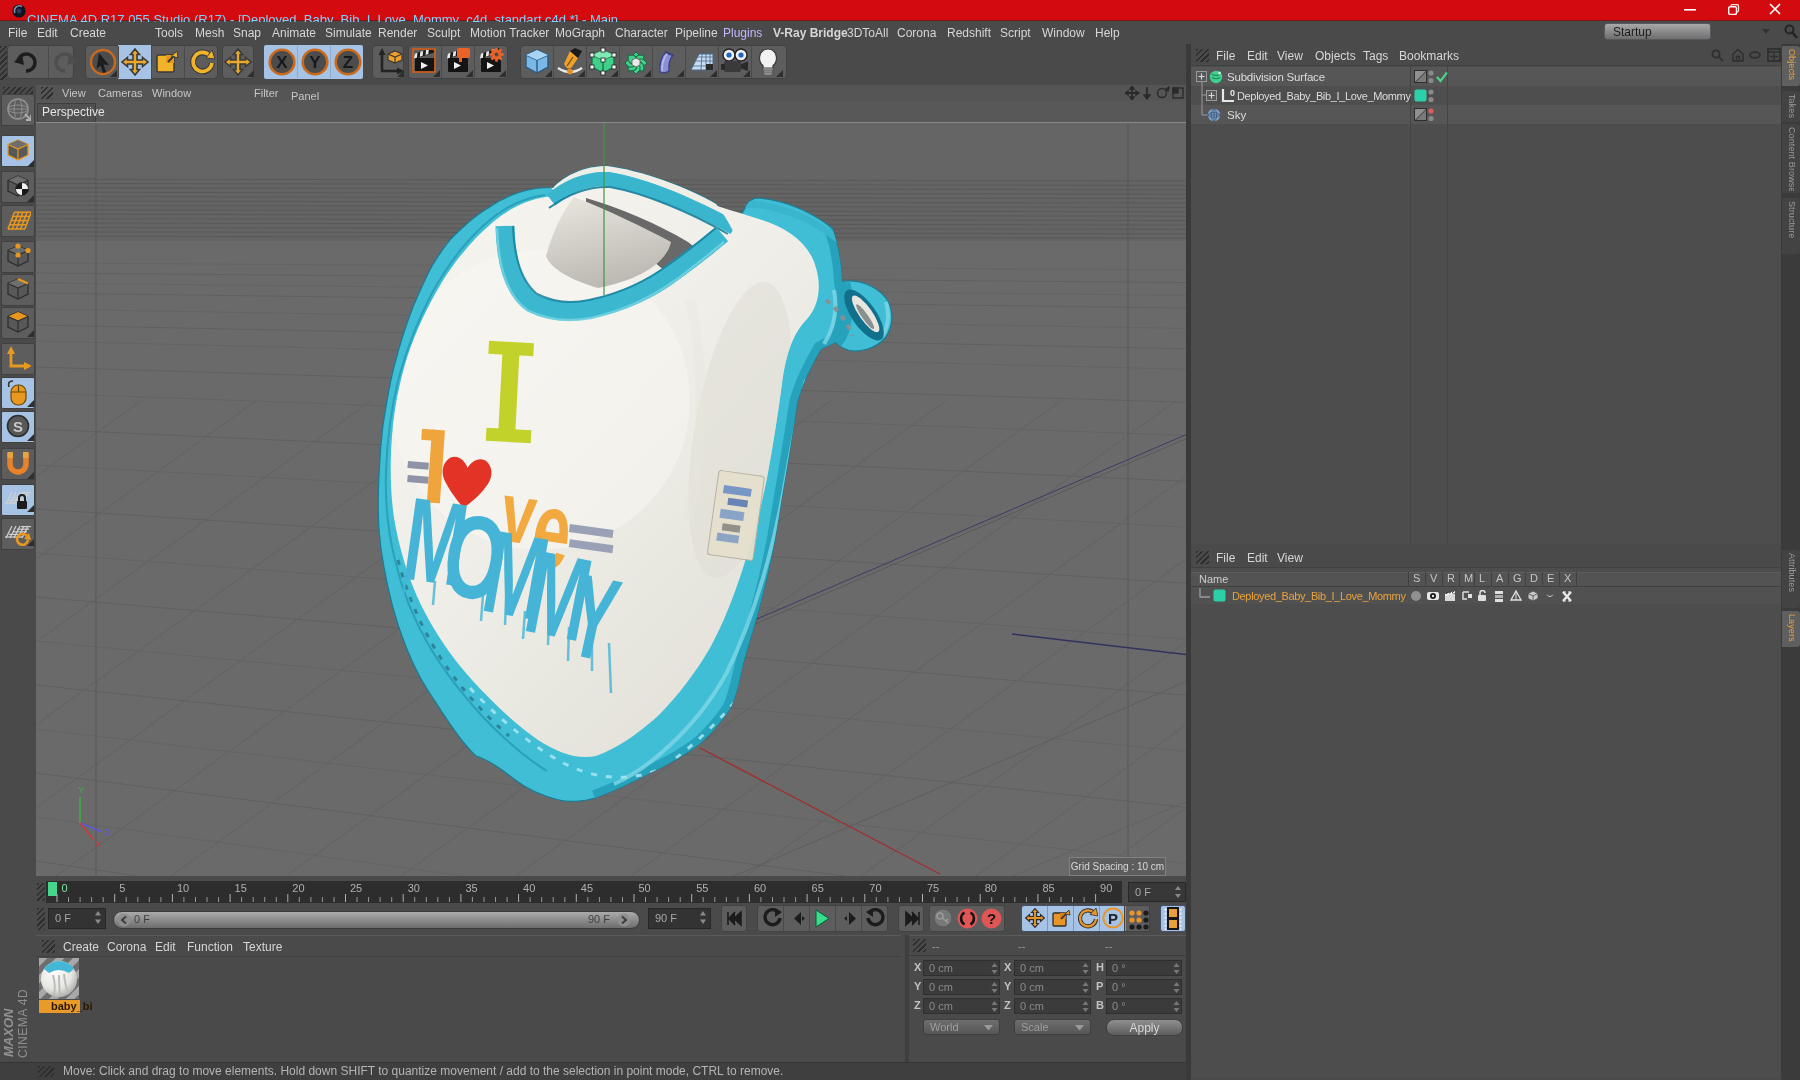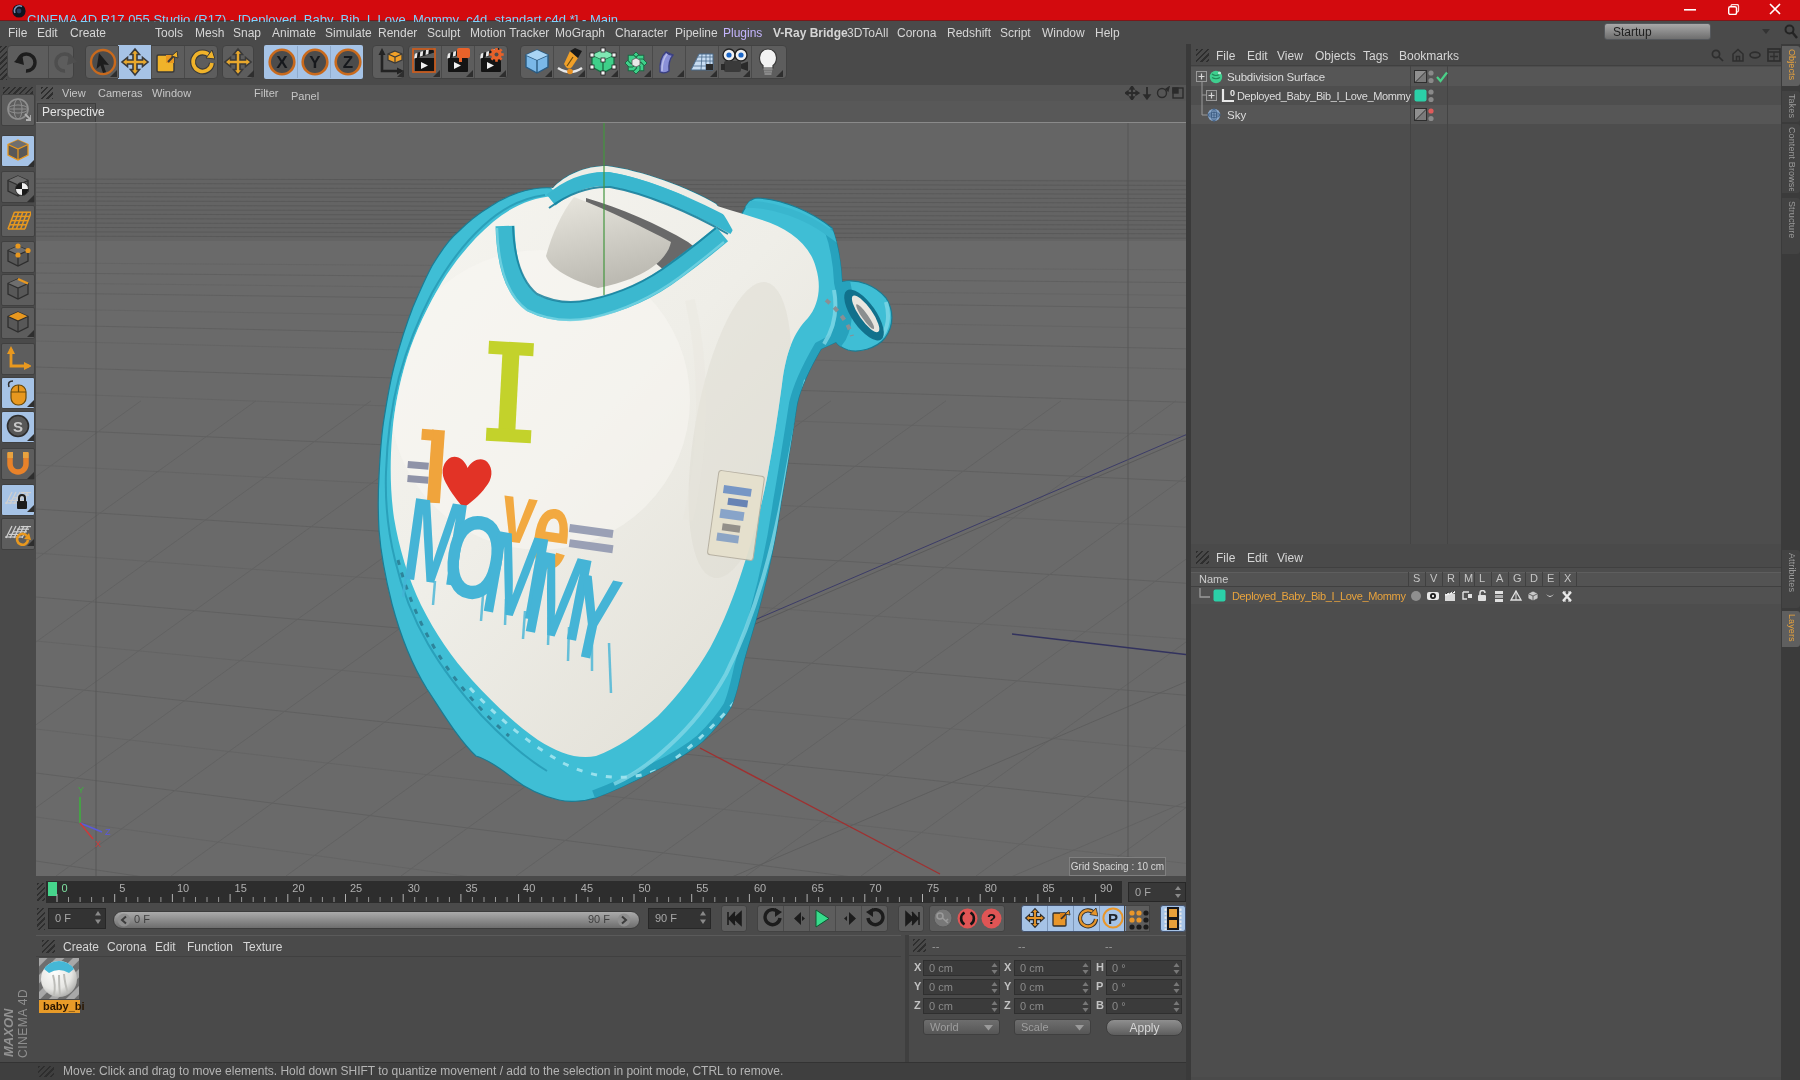--- a/index.html
+++ b/index.html
@@ -1081,21 +1081,21 @@
         <stop offset="0" stop-color="#fdfdfc"></stop>
         <stop offset="0.55" stop-color="#e6e6e3"></stop>
         <stop offset="1" stop-color="#8f8f8d"></stop>
       </radialGradient>
     </defs>
     <rect x="0" y="0" width="40" height="41" fill="url(#stp)"></rect>
     <circle cx="20" cy="21" r="18" fill="url(#ms)"></circle>
     <path d="M5 11 A18 18 0 0 1 35 11 L30 15 Q20 9 10 15 Z" fill="#45b7d6"></path>
     <path d="M14 17 Q17 28 15 37 M25 16 Q26 27 29 35 M20 17 Q20 27 21 38" stroke="#bcbcb8" stroke-width="2" fill="none"></path>
   </svg>
-<div class="abs" style="left:39px;top:1000px;width:41px;height:13px;background:#e89b28;color:#2a1600;font-size:11px;font-weight:bold;padding-left:4px;">baby_bi</div>
+<div class="abs" style="left:39px;top:1000px;width:41px;height:13px;background:#e89b28;color:#2a1600;font-size:11px;font-weight:bold;padding-left:12px;">baby_bi</div>
 <div class="abs" style="left:905px;top:935px;width:4px;height:127px;background:#3f3f3f;"></div>
 <div class="abs" style="left:909px;top:935px;width:277px;height:127px;background:#4a4a4a;border-top:1px solid #5a5a5a;"></div>
 <div class="abs hatch" style="left:913px;top:939px;width:13px;height:13px;"></div>
 <div class="abs" style="left:932px;top:940px;font-size:11px;color:#9a9a9a;">--</div>
 <div class="abs" style="left:1018px;top:940px;font-size:11px;color:#9a9a9a;">--</div>
 <div class="abs" style="left:1105px;top:940px;font-size:11px;color:#9a9a9a;">--</div>
 <div class="abs" style="left:909px;top:955px;width:277px;height:1px;background:#3c3c3c;"></div>
 <div class="abs" style="left:914px;top:961px;font-size:11px;font-weight:bold;color:#c2c2c2;">X</div>
 <div class="abs" style="left:923px;top:960px;width:77px;height:16px;background:#3b3b3b;border:1px solid #2f2f2f;color:#8a8a8a;font-size:11px;padding:1px 0 0 5px;">0 cm</div>
 <svg class="abs" style="left:991px;top:963px" width="7" height="11">

